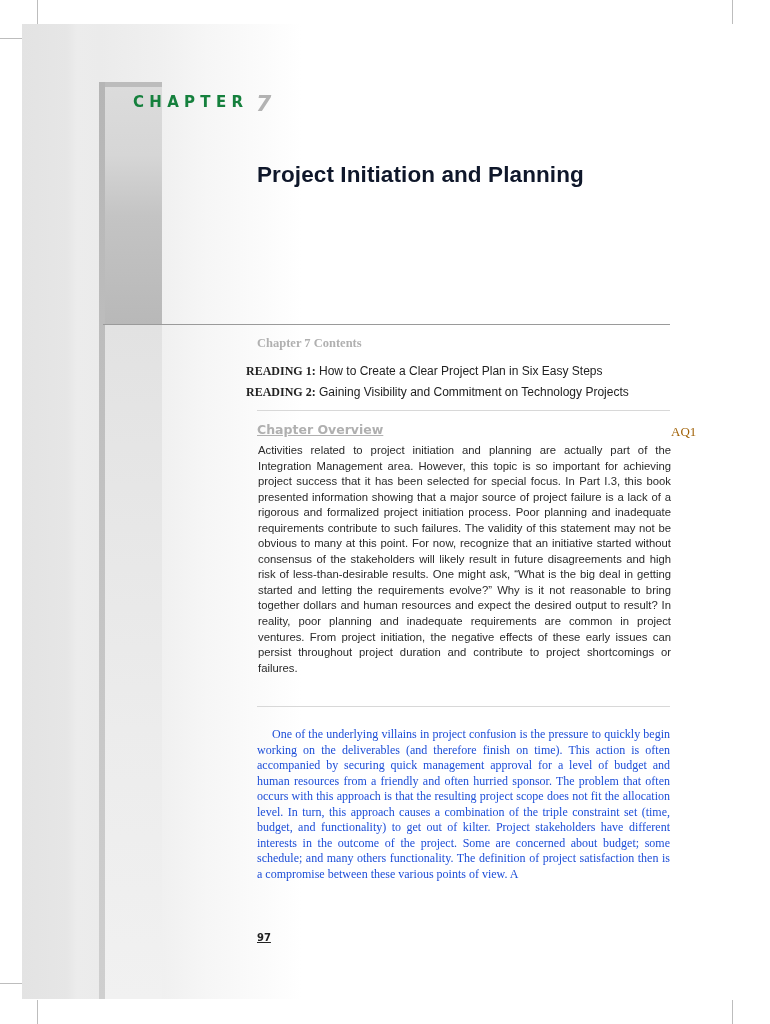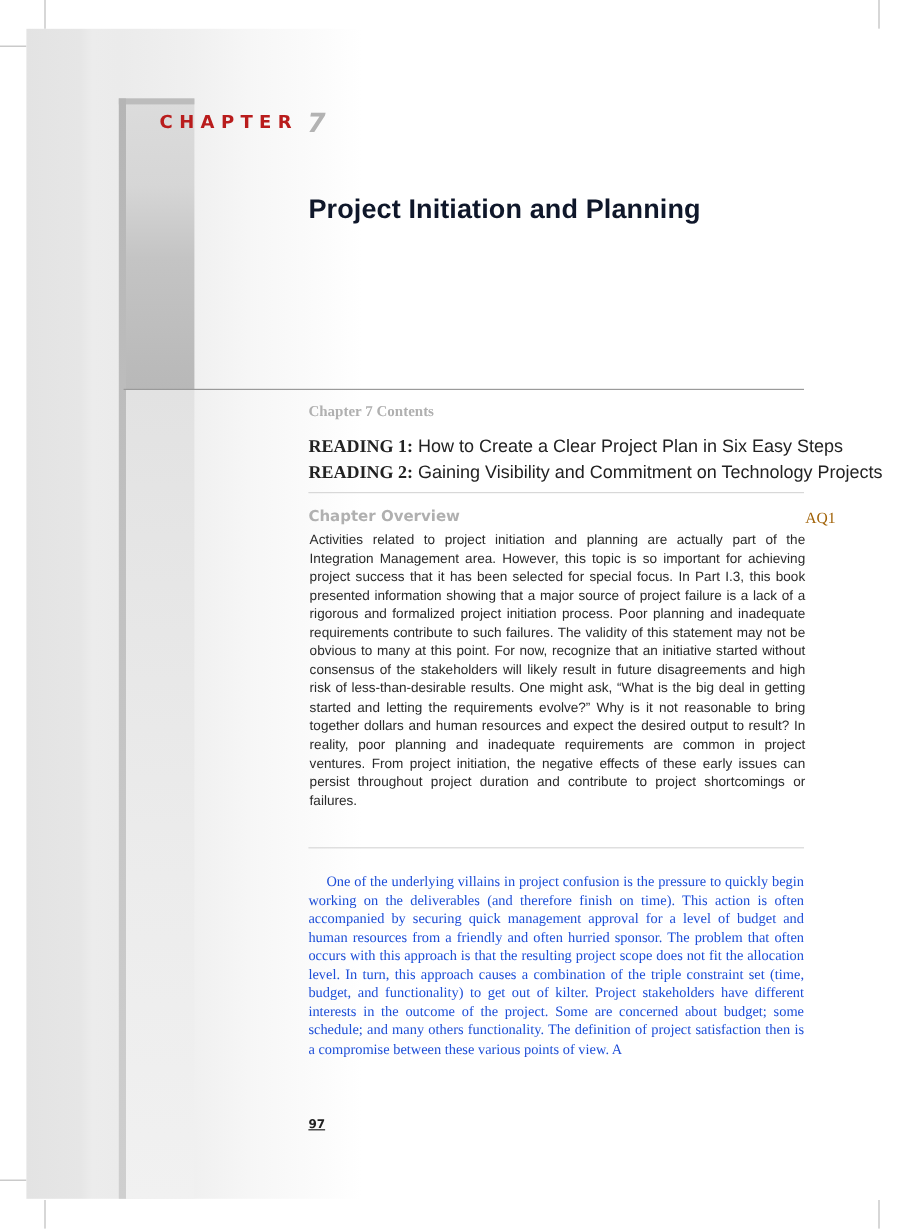--- a/index.html
+++ b/index.html
@@ -28,50 +28,51 @@
   .tab-lower {
     position: absolute; left: 105px; top: 325px; width: 57px; height: 674px;
     background: linear-gradient(to bottom, #e2e2e2, #ececec 60%, #f1f1f1);
   }
   .rule-top {
     position: absolute; left: 103px; top: 324px; width: 567px; height: 1px; background: #9a9a9a;
   }
   .chapter-label {
     position: absolute; left: 133px; top: 93px;
     font-family: "DejaVu Sans", sans-serif; font-weight: bold; font-size: 15px;
-    letter-spacing: 5.3px; color: #b91c1c;
+    letter-spacing: 5.3px; color: #15803d;
   }
   .chapter-num {
     position: absolute; left: 256px; top: 91px;
     font-family: "DejaVu Sans", sans-serif; font-weight: bold; font-size: 22px;
     color: #b3b3b3; font-style: italic;
   }
   .title {
     position: absolute; left: 257px; top: 162px;
     font-family: Liberation Sans, sans-serif; font-weight: bold; font-size: 22.5px;
     color: #0f172a; letter-spacing: 0.1px;
   }
   .contents-head {
     position: absolute; left: 257px; top: 336px;
     font-family: Liberation Serif, serif; font-weight: bold; font-size: 12.5px;
     color: #b0b0b0;
   }
   .reading {
-    position: absolute; left: 257px; font-size: 15px; color: #222;
+    position: absolute; left: 246px; font-size: 12px; color: #222;
     white-space: nowrap;
   }
   .reading .lbl { font-family: "Liberation Serif", serif; font-weight: bold; }
   .reading .ttl { font-family: "Liberation Sans", sans-serif; }
   .rule-light {
     position: absolute; left: 257px; width: 413px; height: 1px; background: #d8d8d8;
   }
   .overview-head {
     position: absolute; left: 257px; top: 422px;
     font-family: "DejaVu Sans", sans-serif; font-weight: bold; font-size: 12.5px;
     color: #b0b0b0;
+    text-decoration: underline;
   }
   .aq {
     position: absolute; left: 671px; top: 424px;
     font-family: "Liberation Serif", serif; font-size: 13px; color: #a16207;
   }
   .overview-body {
     position: absolute; left: 258px; top: 443px; width: 413px;
     font-family: "Liberation Sans", sans-serif; font-size: 11.3px; line-height: 15.55px;
     color: #2a2a2a; text-align: justify; margin: 0;
   }

